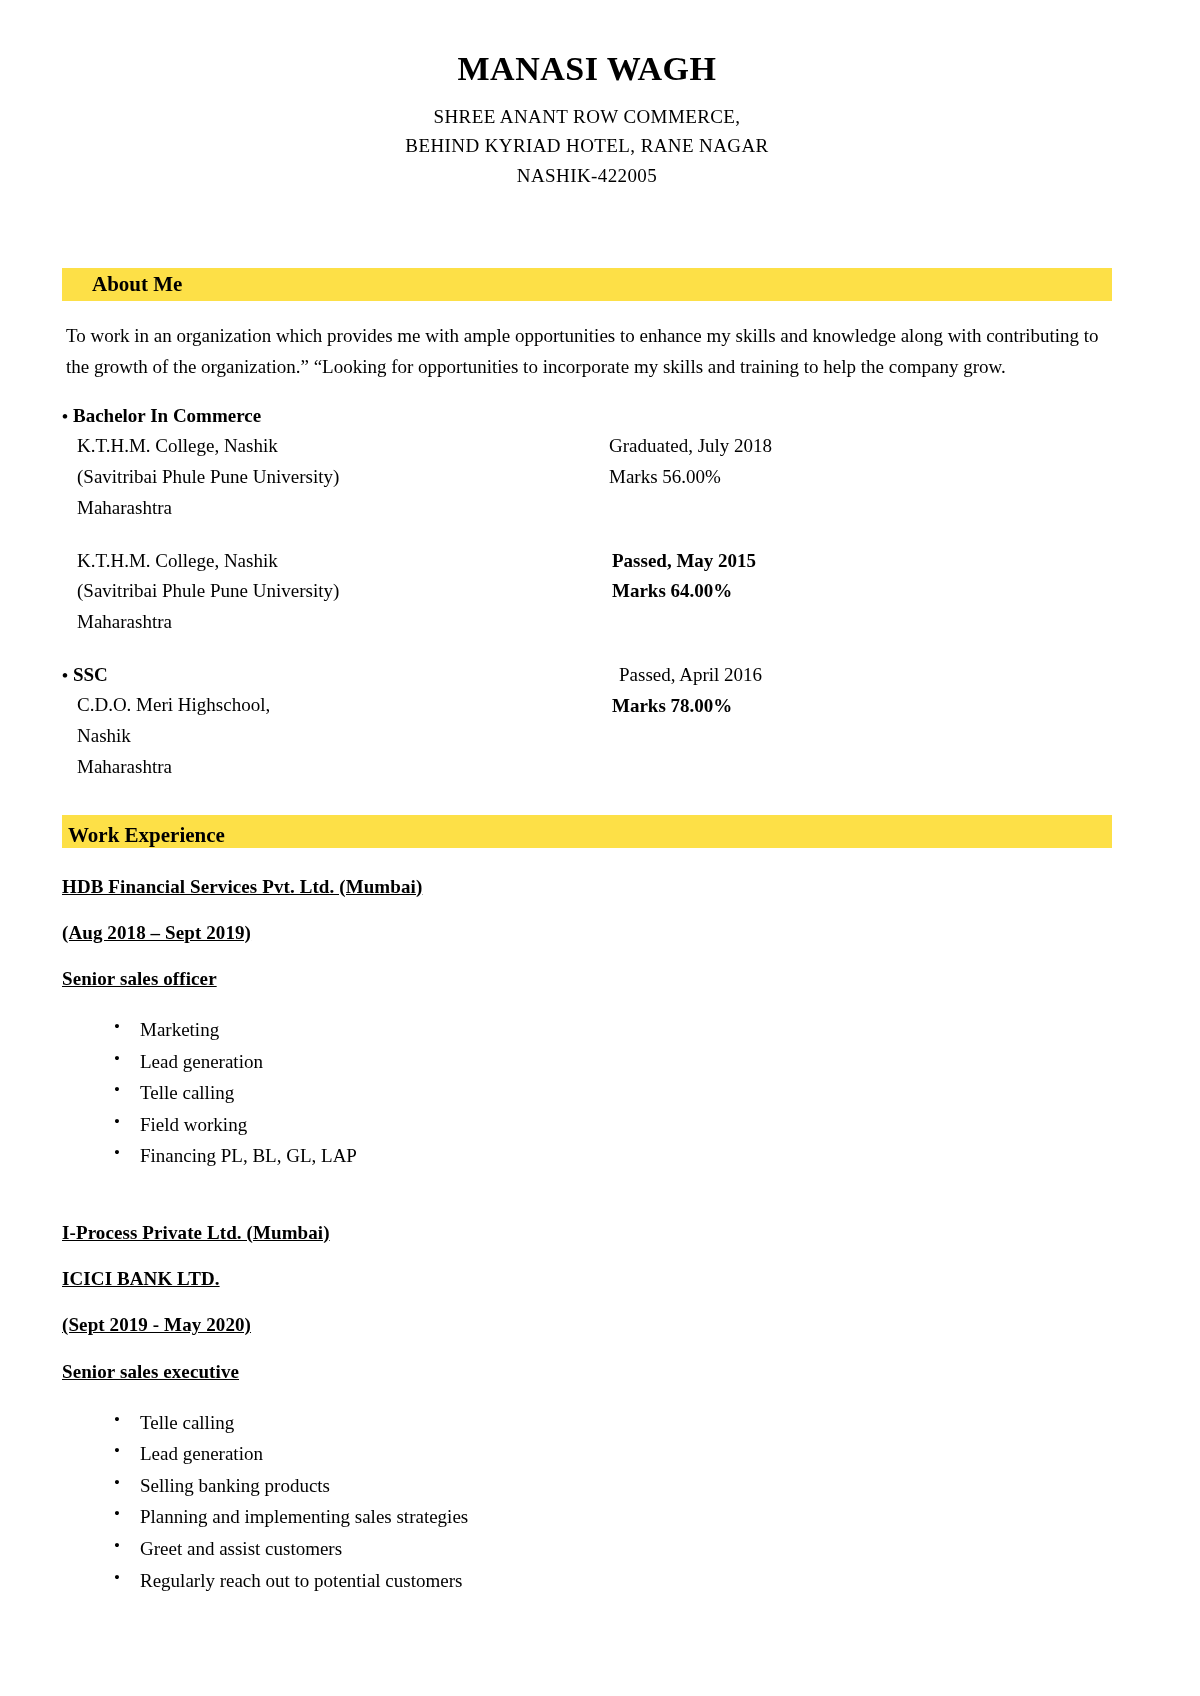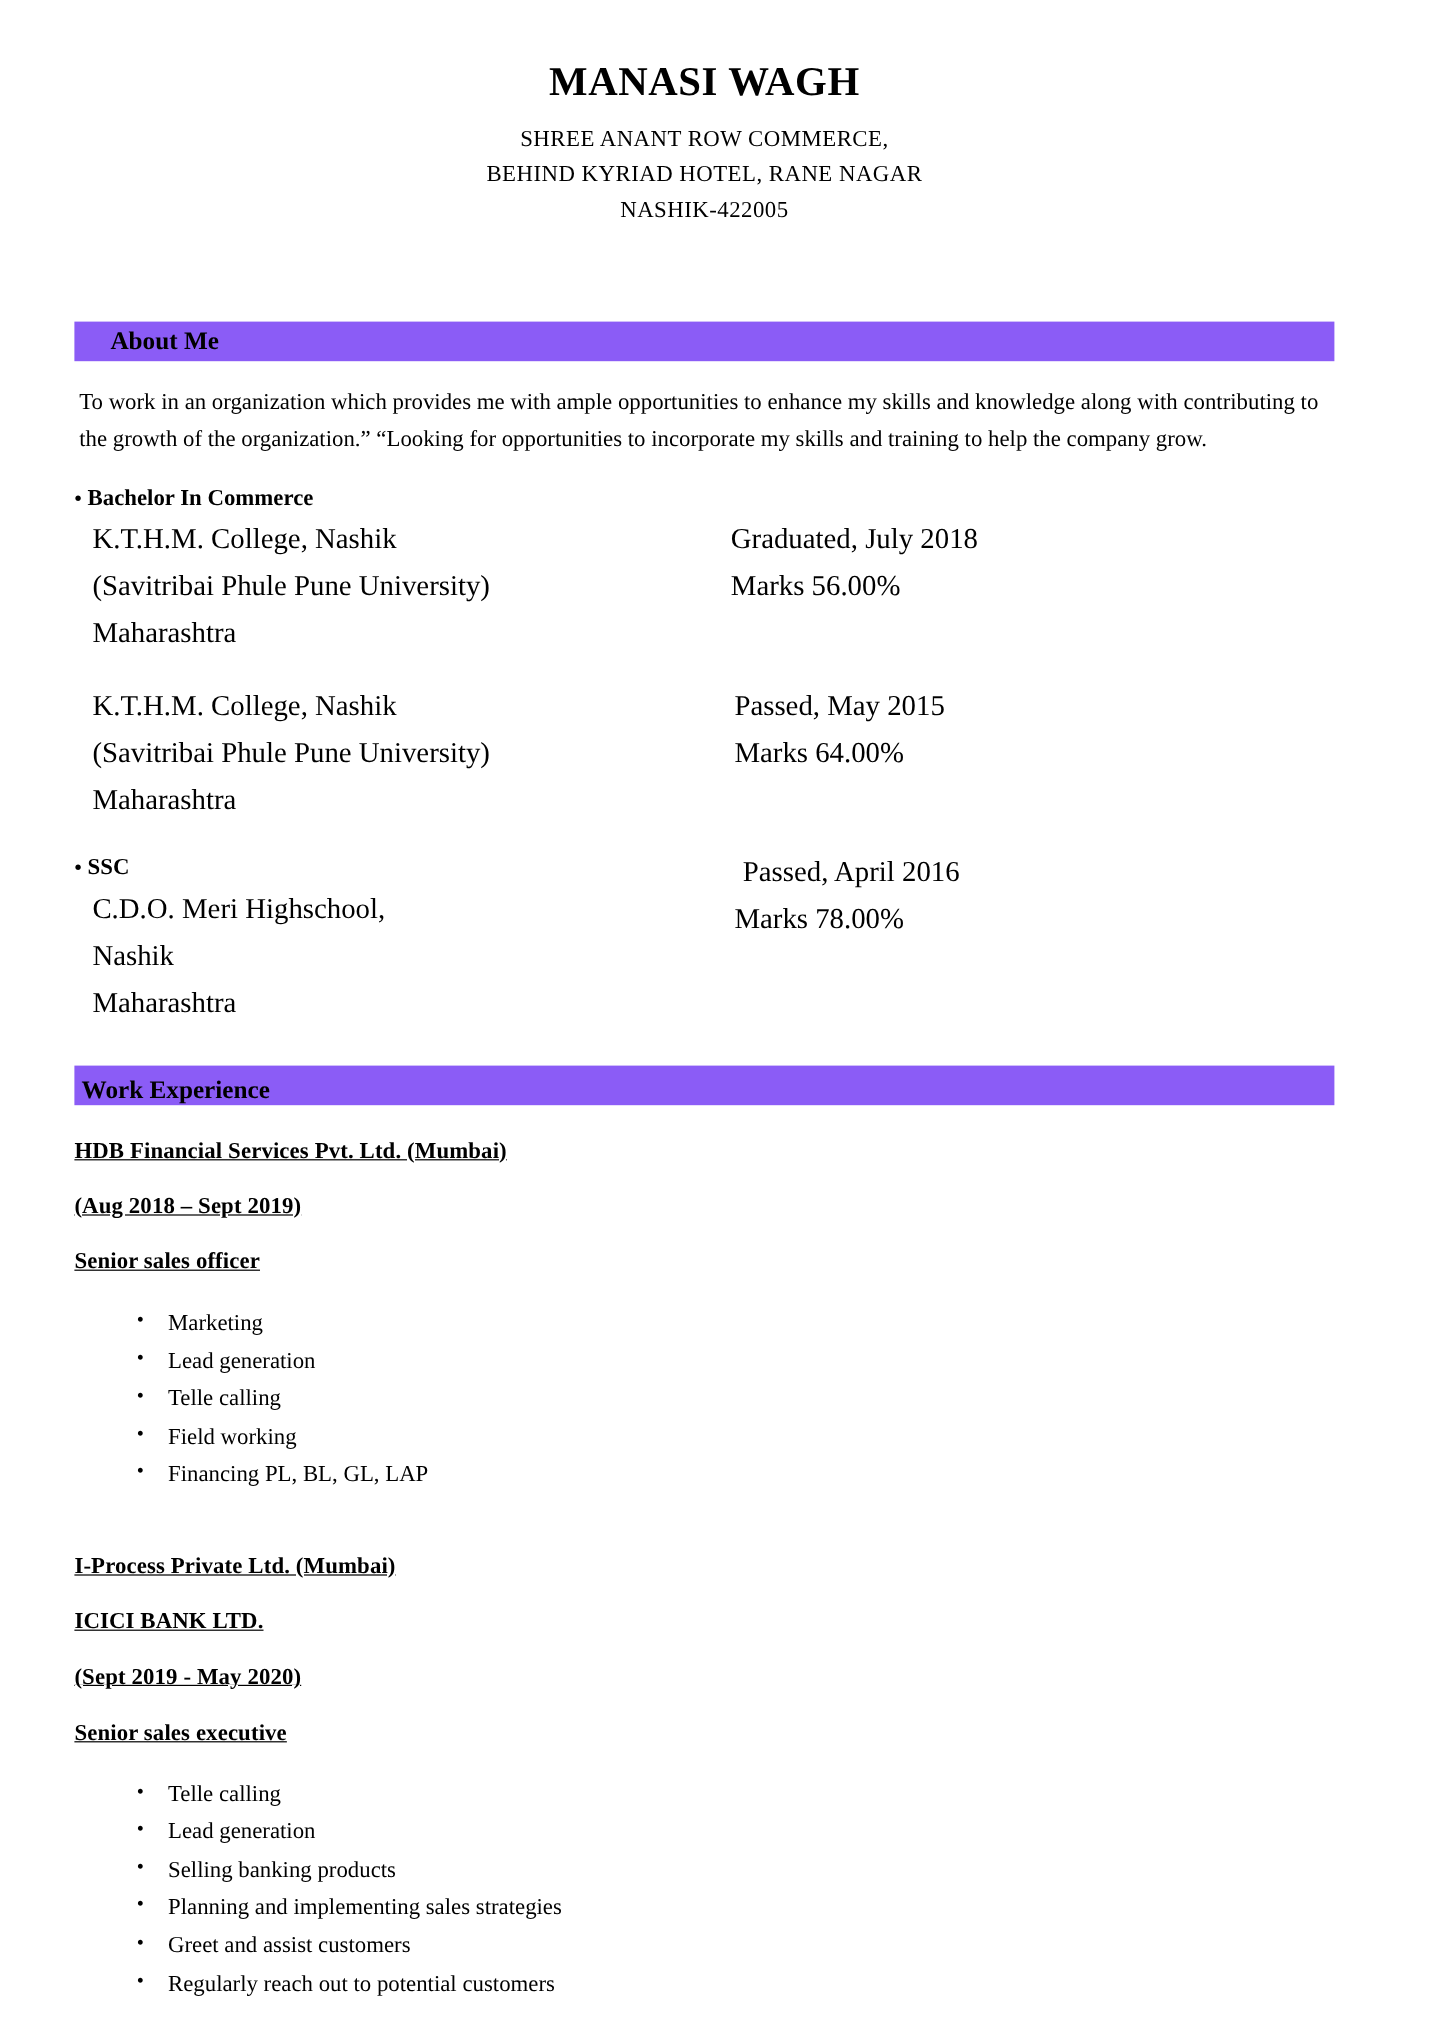--- a/index.html
+++ b/index.html
@@ -39,21 +39,21 @@
   }
   .addr-line {
     text-align: center;
     font-size: 19px;
     line-height: 1.55;
     letter-spacing: 0.4px;
   }
 
   
   .section-bar {
-    background: #8b5cf6;
+    background: #fde047;
     height: 33px;
     margin-top: 32px;
     display: flex;
     align-items: center;
   }
   .section-bar .section-title {
     font-size: 21px;
     font-weight: bold;
     padding-left: 30px;
   }
@@ -89,28 +89,28 @@
   .edu-degree {
     font-size: 19px;
     font-weight: bold;
     line-height: 1.6;
   }
   .edu-degree .bullet {
     font-size: 17px;
     margin-right: 5px;
   }
   .edu-line {
-    font-size: 24px;
+    font-size: 19px;
     line-height: 1.62;
     padding-left: 15px;
   }
   .edu-right .edu-line {
     padding-left: 0;
   }
-  .edu-right .indent1 { padding-left: 3px; }
+  .edu-right .indent1 { padding-left: 3px; font-weight: bold; }
   .edu-right .indent2 { padding-left: 10px; }
 
   
   .work-block { margin-top: 26px; }
   .work-head {
     font-size: 19px;
     font-weight: bold;
     text-decoration: underline;
     line-height: 1.38;
     letter-spacing: 0.1px;

